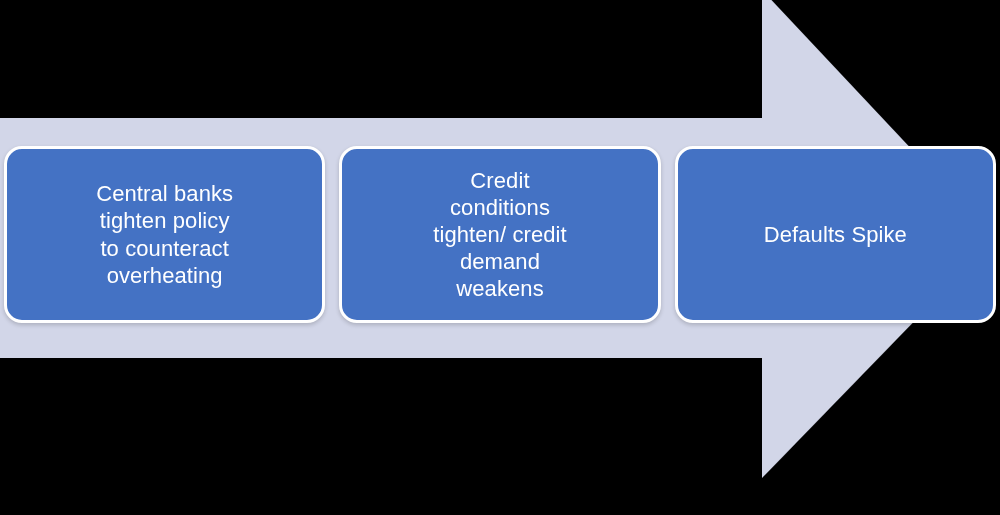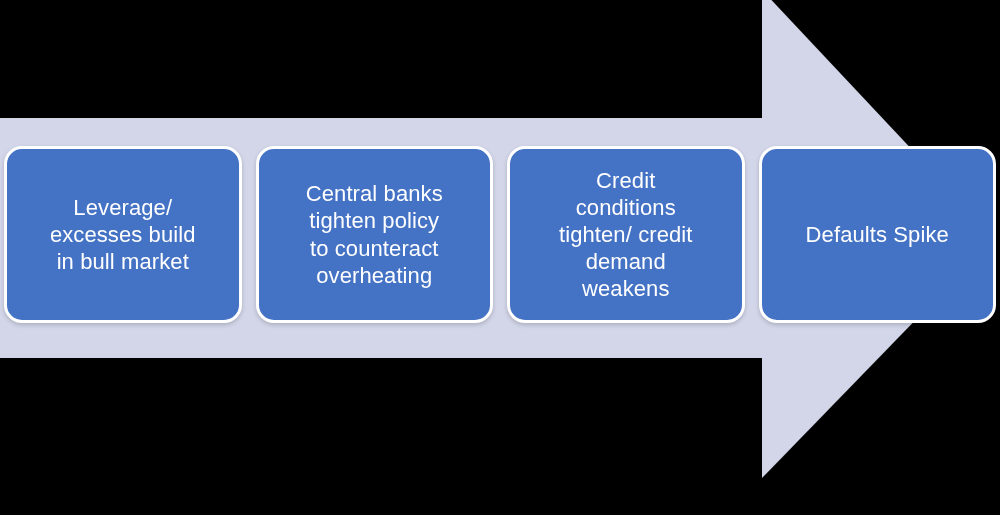--- a/index.html
+++ b/index.html
@@ -78,25 +78,20 @@
     <defs>
       <filter id="arrow-shadow" x="-10%" y="-10%" width="130%" height="130%">
         <feDropShadow dx="2" dy="3" stdDeviation="3" flood-color="#000000" flood-opacity="0.30"></feDropShadow>
       </filter>
     </defs>
     <polygon points="0,118 762,118 762,-10 995,238 762,478 762,358 0,358" fill="#D2D6E8" filter="url(#arrow-shadow)"></polygon>
   </svg>
 
   <div id="process-row">
 
-    <div class="process-box">
-      <span class="box-label">Leverage/
-excesses build
-in bull market</span>
-    </div>
 
     <div class="process-box">
       <span class="box-label">Central banks
 tighten policy
 to counteract
 overheating</span>
     </div>
 
     <div class="process-box">
       <span class="box-label">Credit

